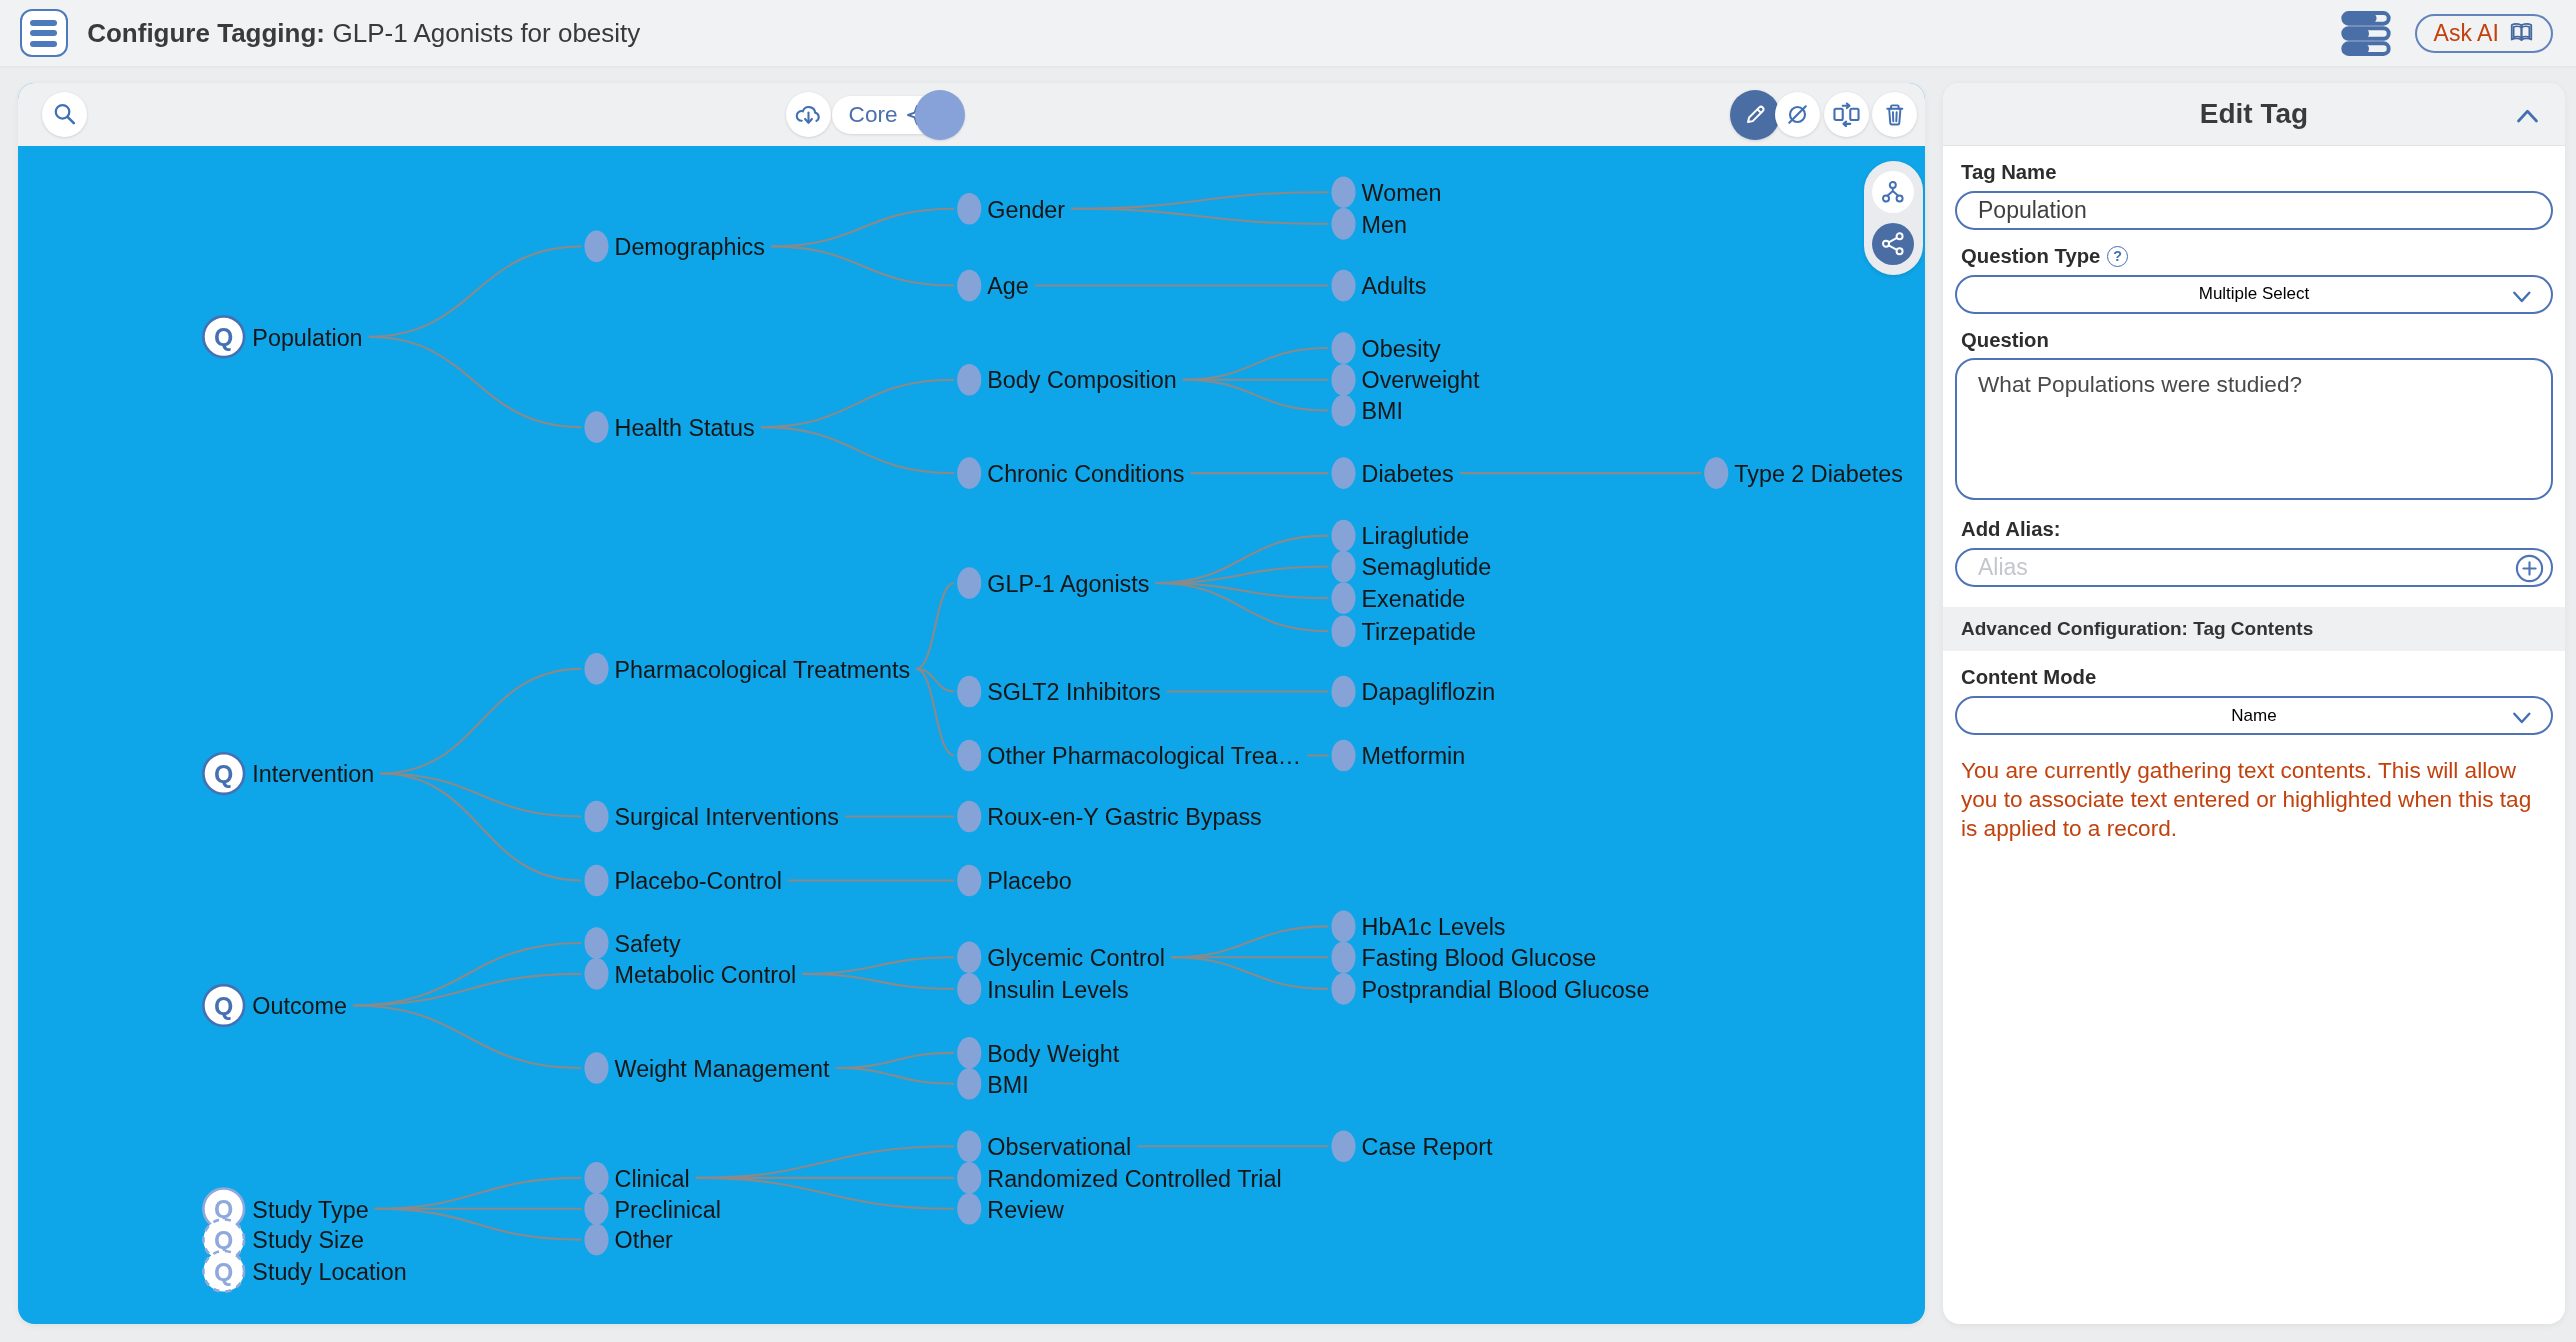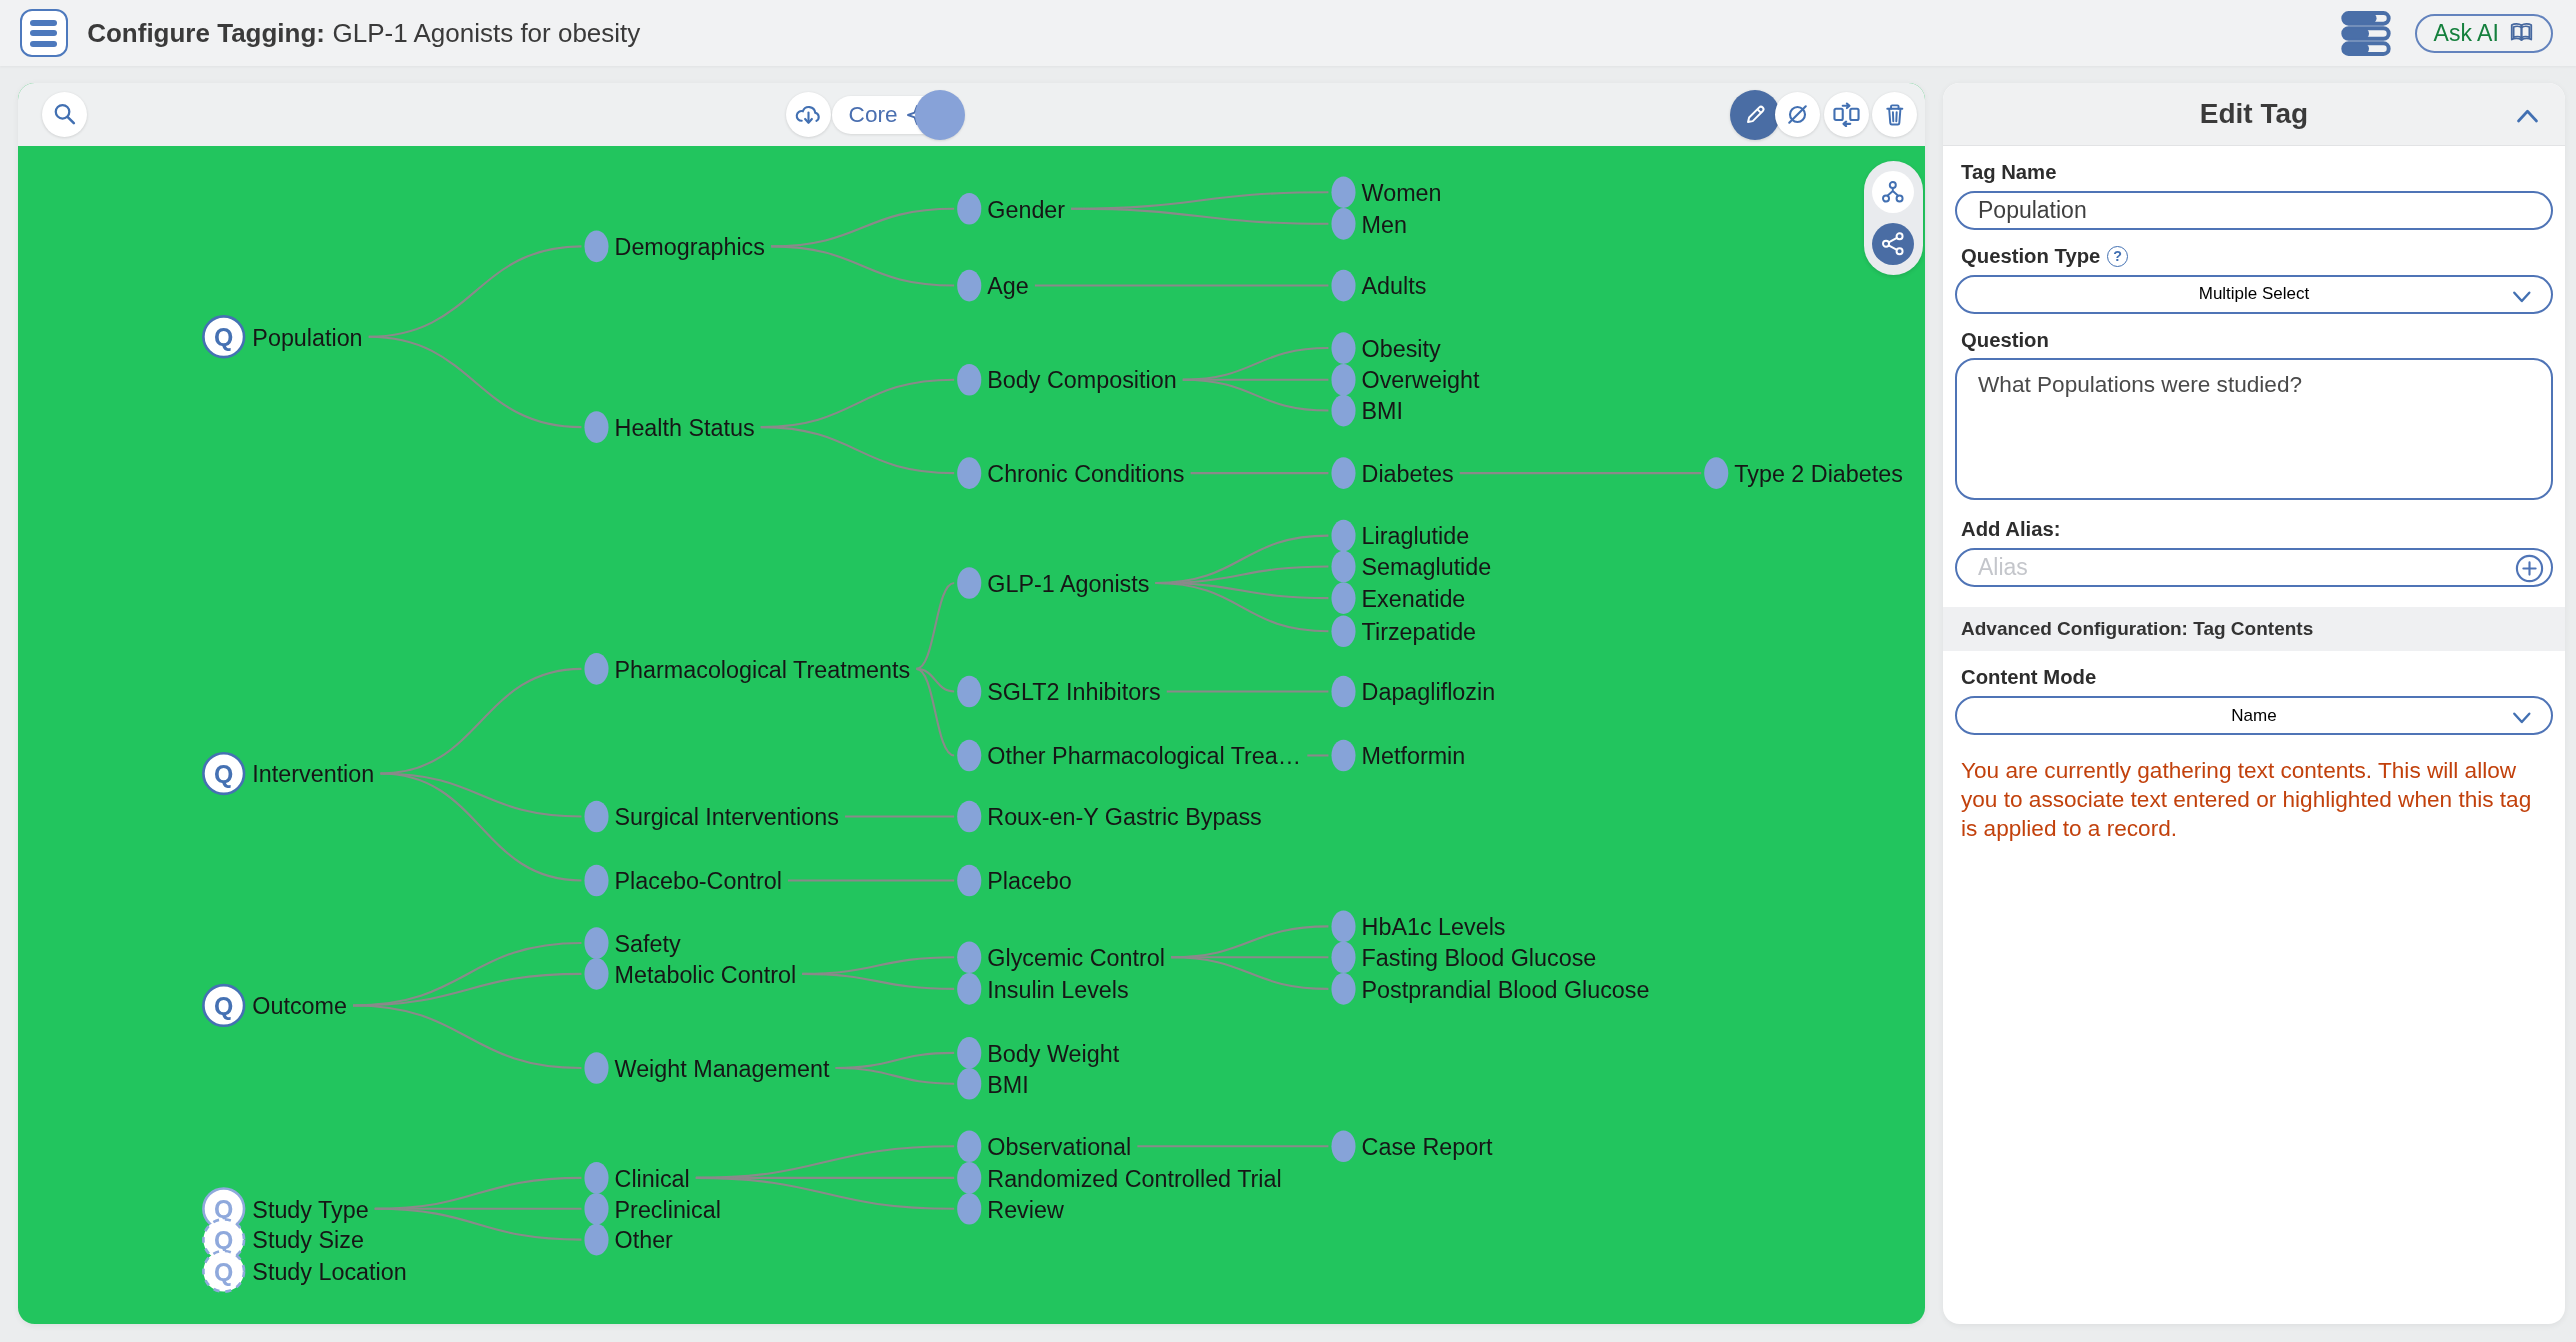--- a/index.html
+++ b/index.html
@@ -20,26 +20,26 @@
     align-items:center; gap:4.5px; cursor:pointer; flex:0 0 auto;
   }
   .hamburger i { display:block; width:27px; height:6px; border-radius:3px; background:#4d79bd; }
   .app-title { margin-left:19.6px; font-size:26px; color:#3a3a3a; white-space:nowrap; }
   .app-title .bold { font-weight:bold; margin-right:7.5px; }
   .header-spacer { flex:1; }
   .queue-icon-btn { background:none; border:none; cursor:pointer; padding:0; display:flex; }
   .askai-btn {
     margin-left:21px; margin-right:3px; height:39px; border:2.3px solid #6383bd; border-radius:21px;
     background:transparent; display:flex; align-items:center; gap:9px; padding:0 16.6px;
-    font-size:23px; color:#15803d; font-family:inherit; cursor:pointer;
+    font-size:23px; color:#c2410c; font-family:inherit; cursor:pointer;
   }
   
   .canvas-panel {
     position:absolute; left:18px; top:83px; width:1907px; height:1241px;
-    background:#22c55e; border-radius:16.6px; box-shadow:0 1.5px 6px rgba(0,0,0,.06);
+    background:#0ea5e9; border-radius:16.6px; box-shadow:0 1.5px 6px rgba(0,0,0,.06);
   }
   .canvas-toolbar {
     position:absolute; left:0; top:0; width:100%; height:63px;
     background:#eef0f1; border-radius:16.6px 16.6px 0 0; z-index:3;
   }
   .circle-btn {
     position:absolute; width:45px; height:45px; border-radius:50%;
     background:#fff; border:none; cursor:pointer;
     display:flex; align-items:center; justify-content:center;
     box-shadow:0 0.8px 3px rgba(0,0,0,.14); padding:0;

